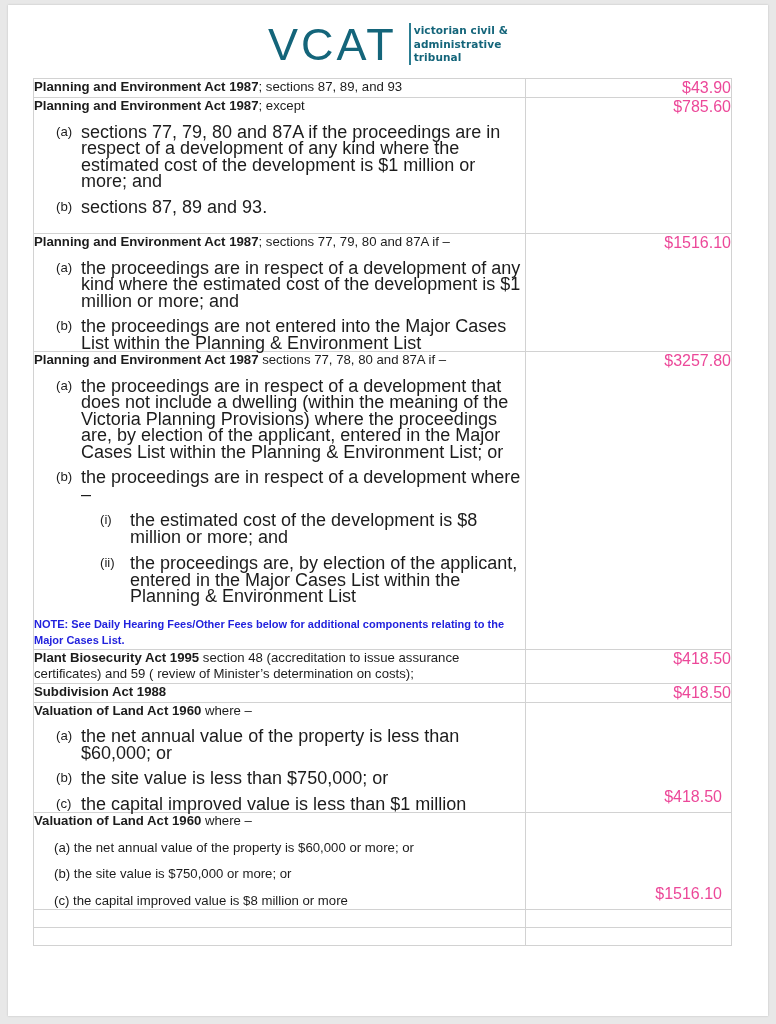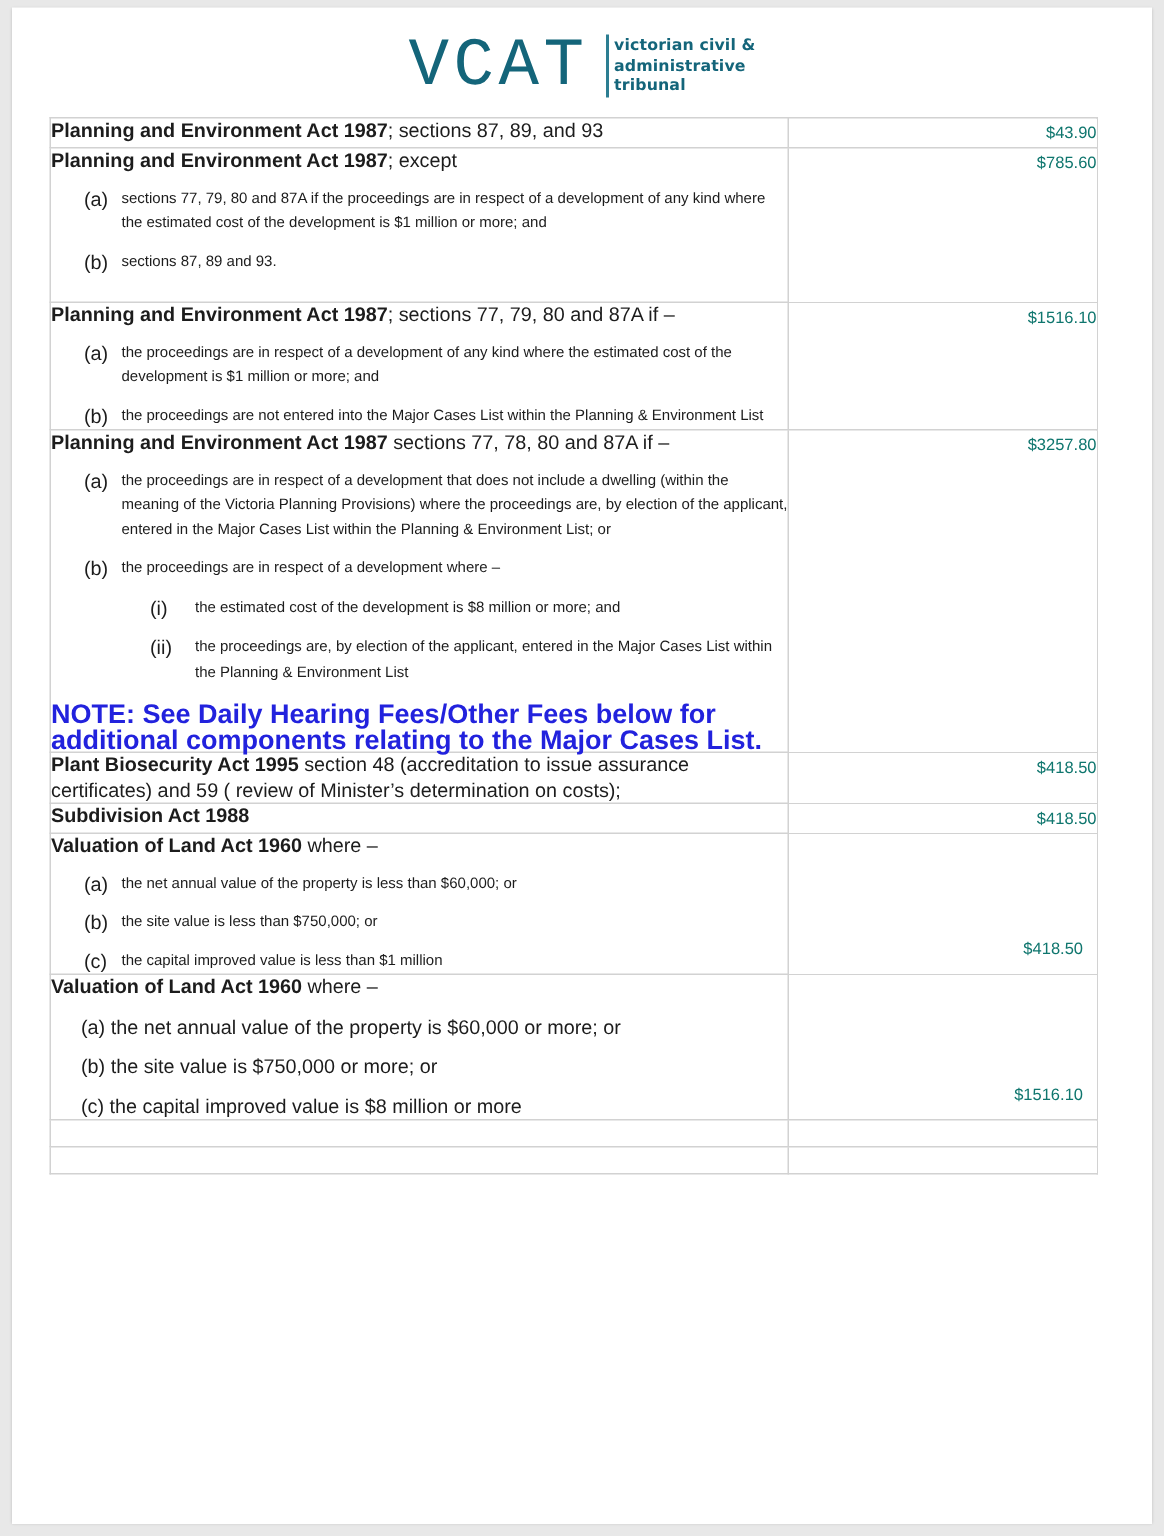--- a/index.html
+++ b/index.html
@@ -33,21 +33,21 @@
     width: 760px;
     display: flex;
     justify-content: center;
     align-items: flex-start;
   }
   .logo-inner {
     display: flex;
     align-items: stretch;
   }
   .logo-word {
-    font-family: Liberation Mono, monospace;
+    font-family: Liberation Sans, sans-serif;
     font-size: 45px;
     line-height: 52px;
     letter-spacing: 3px;
     color: #14657a;
     font-weight: 400;
     padding-right: 12px;
   }
   .logo-rule {
     width: 2px;
     background: #2c7e92;
@@ -83,23 +83,23 @@
     width: 491px;
     padding: 7px 9px 8px 10px;
   }
   td.fee {
     width: 205px;
     padding: 7px 9px 8px 6px;
     text-align: right;
     position: relative;
   }
   .fee-text {
-    font-size: 11px;
+    font-size: 16px;
     line-height: 17px;
-    color: #0f766e;
+    color: #ec4899;
     white-space: nowrap;
     text-align: center;
   }
   .fee-bottom {
     position: absolute;
     right: 9px;
     bottom: 7px;
   }
 
   .line {
@@ -117,38 +117,38 @@
   }
   .sub-marker {
     flex: 0 0 auto;
     min-width: 25px;
     font-size: 13.2px;
     line-height: 16.5px;
     color: #1c1c1c;
   }
   .sub-body {
     flex: 1 1 auto;
-    font-size: 10px;
+    font-size: 18px;
     line-height: 16.5px;
     color: #1c1c1c;
   }
   .sub.roman {
     padding-left: 66px;
     margin-top: 10px;
   }
   .sub.roman .sub-marker { min-width: 30px; }
   .sub.flowed {
     display: block;
     padding-left: 20px;
     margin-top: 10px;
   }
 
   .note {
     margin-top: 11px;
-    font-size: 18px;
+    font-size: 11px;
     line-height: 16.5px;
     font-weight: bold;
     color: #2222dd;
   }
   .spacer-tall { height: 18px; }
   .empty-row td { height: 17px; }
 </style>
 </head>
 <body>
 

